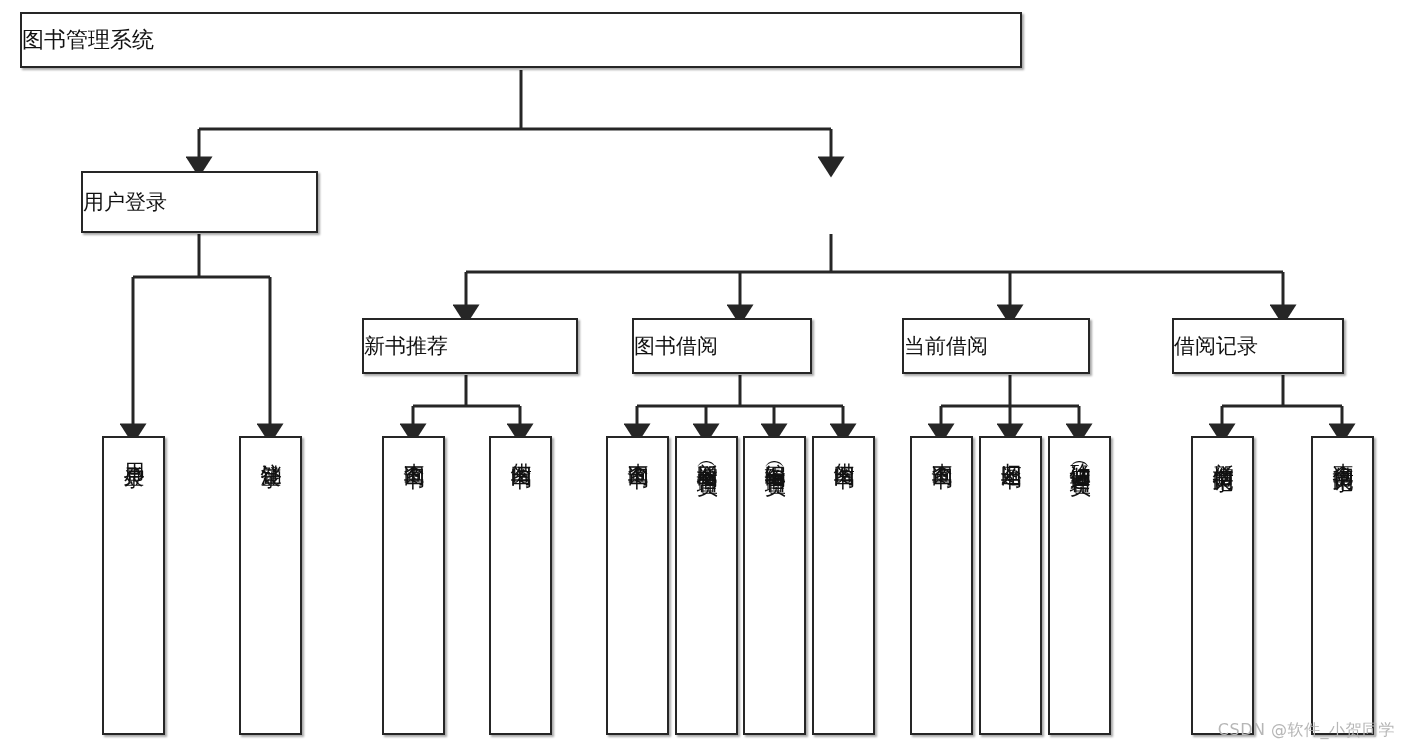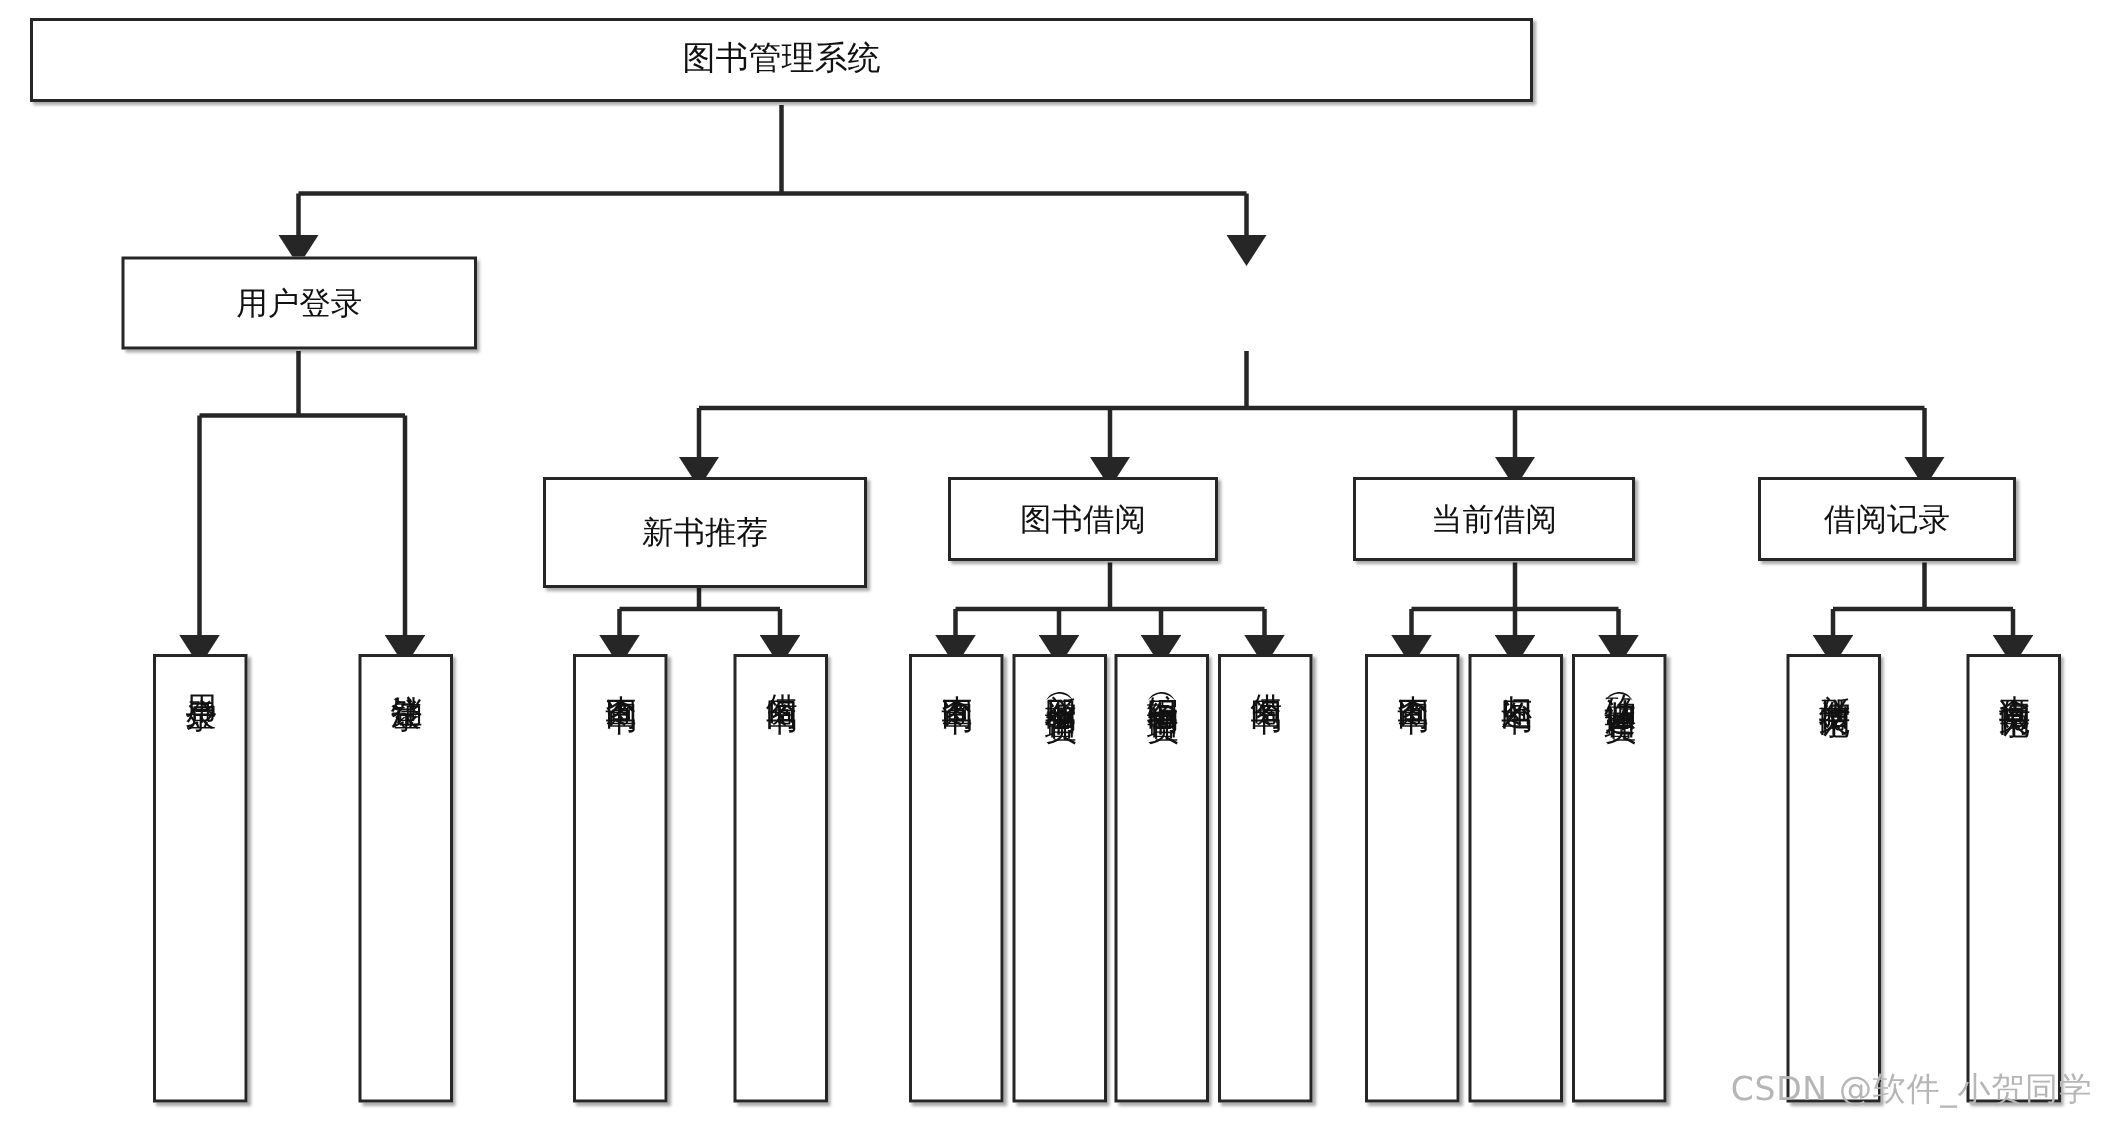--- a/index.html
+++ b/index.html
@@ -27,21 +27,21 @@
     pointer-events: none;
   }
   .node {
     position: absolute;
     box-sizing: border-box;
     background: #ffffff;
     border: 2px solid #262626;
     box-shadow: 2px 2px 2px rgba(0,0,0,0.34);
     display: flex;
     align-items: center;
-    justify-content: center;
+    justify-content: flex-start;
     color: #111111;
   }
   .node-label {
     display: block;
     text-align: center;
     line-height: 1.18;
     white-space: nowrap;
   }
   .node.horizontal .node-label {
     font-size: 21px;
@@ -59,21 +59,21 @@
     text-orientation: upright;
     font-size: 21px;
     line-height: 1.02;
     letter-spacing: 2px;
     white-space: nowrap;
   }
   .watermark {
     position: absolute;
     right: 10px;
     bottom: 6px;
-    font-size: 22px;
+    font-size: 16px;
     color: #b6b6b6;
     white-space: nowrap;
     letter-spacing: 0.5px;
   }
 </style>
 </head>
 <body>
 
 <div id="canvas">
 
@@ -128,21 +128,21 @@
   </svg>
 
   <div class="node root horizontal" style="left:20px; top:12px; width:1002px; height:56px;">
     <span class="node-label">图书管理系统</span>
   </div>
 
   <div class="node horizontal" style="left:81px; top:171px; width:237px; height:62px;">
     <span class="node-label">用户登录</span>
   </div>
 
-  <div class="node horizontal" style="left:362px; top:318px; width:216px; height:74px;">
+  <div class="node horizontal" style="left:362px; top:318px; width:216px; height:56px;">
     <span class="node-label">新书推荐</span>
   </div>
   <div class="node horizontal" style="left:632px; top:318px; width:180px; height:56px;">
     <span class="node-label">图书借阅</span>
   </div>
   <div class="node horizontal" style="left:902px; top:318px; width:188px; height:56px;">
     <span class="node-label">当前借阅</span>
   </div>
   <div class="node horizontal" style="left:1172px; top:318px; width:172px; height:56px;">
     <span class="node-label">借阅记录</span>

